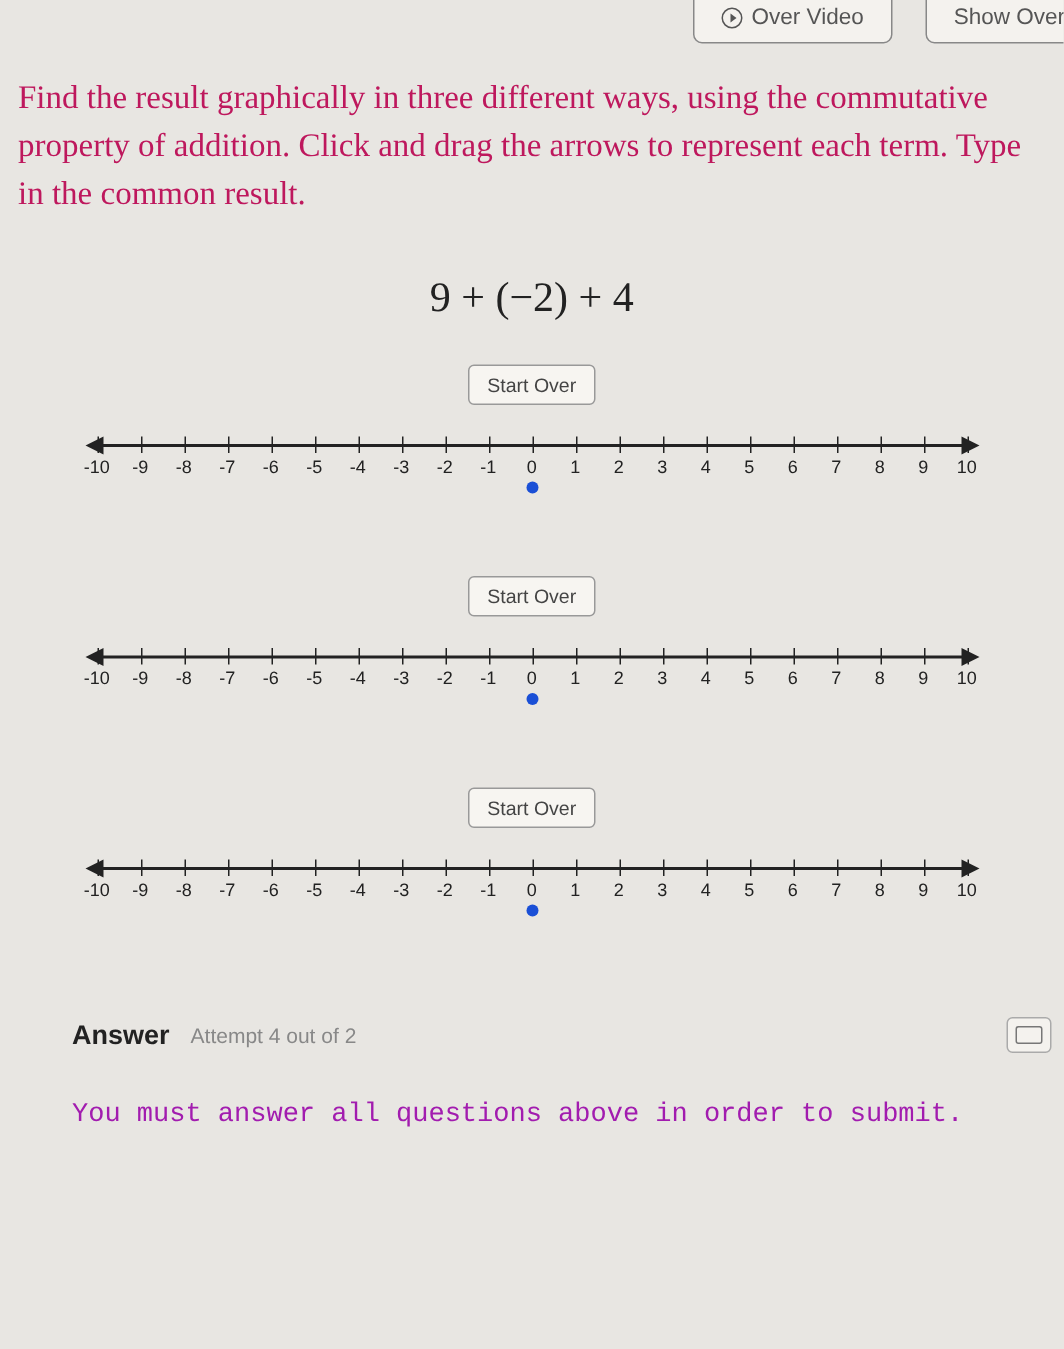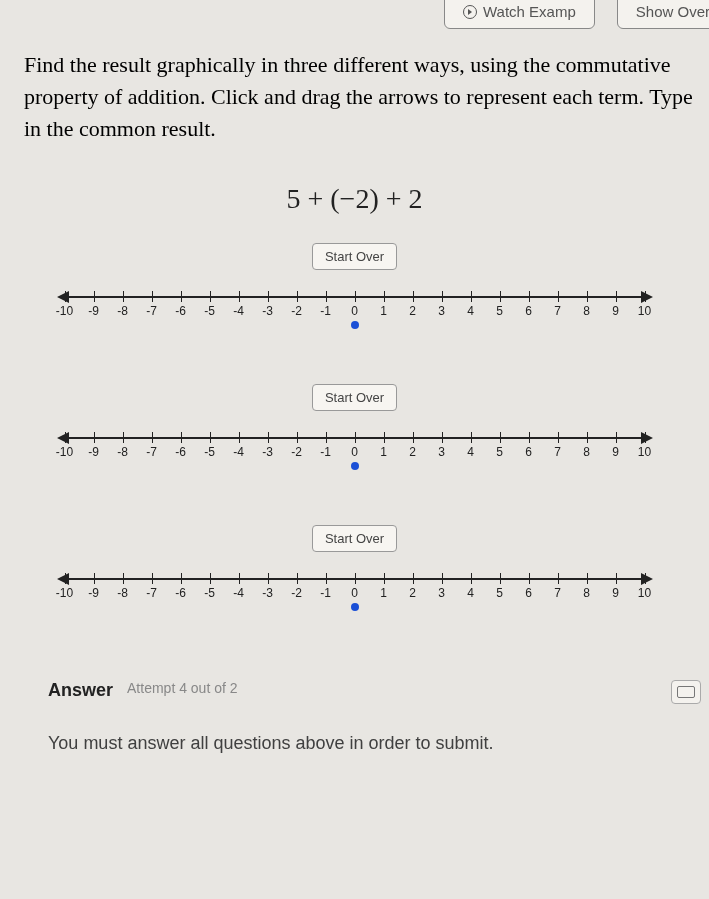--- a/index.html
+++ b/index.html
@@ -38,22 +38,22 @@
     display: inline-flex; align-items: center; justify-content: center;
   }
   .play-icon::after {
     content: ""; display: block; width: 0; height: 0;
     border-left: 4px solid #555; border-top: 3px solid transparent; border-bottom: 3px solid transparent;
     margin-left: 1px;
   }
   .instructions {
     font-size: 22px;
     line-height: 1.45;
-    padding: 6px 10px 10px 24px;
-    color: #000000;
+    padding: 6px 10px 10px 12px;
+    color: #be185d;
   }
   .expression {
     text-align: center;
     font-size: 28px;
     margin: 28px 0 28px 0;
     font-family: 'Times New Roman', serif;
     color: #222;
   }
   .numline-block {
     margin: 0 auto 44px auto;
@@ -81,56 +81,56 @@
   .tick { position: absolute; top: 7px; width: 1.5px; height: 11px; background: #222; }
   .tick-label {
     position: absolute; top: 20px; font-size: 12px; font-family: Arial, sans-serif;
     color: #222; transform: translateX(-50%); white-space: nowrap;
   }
   .dot {
     position: absolute; top: 37px; width: 8px; height: 8px; border-radius: 50%;
     transform: translateX(-50%);
   }
   .answer-row {
-    display: flex; align-items: flex-start; gap: 14px;
+    display: flex; align-items: center; gap: 14px;
     padding: 14px 24px 10px 48px; margin-top: 10px;
   }
   .answer-label { font-weight: bold; font-size: 18px; color: #222; font-family: Arial, sans-serif; }
   .attempt { font-size: 14px; color: #888; font-family: Arial, sans-serif; }
   .keypad {
     position: absolute; right: 8px; width: 30px; height: 24px;
     border: 1px solid #aaa; border-radius: 4px; background: #f4f2ee;
     display: flex; align-items: center; justify-content: center;
   }
   .keypad::after {
     content: ""; width: 16px; height: 10px; border: 1px solid #777; border-radius: 2px;
   }
   .submit-msg {
     padding: 22px 24px 10px 48px;
     font-size: 18px;
-    color: #404040;
-    font-family: Liberation Sans, sans-serif;
+    color: #a21caf;
+    font-family: Liberation Mono, monospace;
   }
 </style>
 </head>
 <body>
 
 <div class="top-buttons">
   <div class="top-btn">
     <span class="play-icon"></span>
-    <span>Watch Examp</span>
+    <span>Over Video</span>
   </div>
   <div class="top-btn example">
     <span>Show Over</span>
   </div>
 </div>
 
 <p class="instructions">Find the result graphically in three different ways, using the commutative property of addition. Click and drag the arrows to represent each term. Type in the common result.</p>
 
-<div class="expression">5 + (−2) + 2</div>
+<div class="expression">9 + (−2) + 4</div>
 
 <div id="numlines">
     <div class="numline-block">
       <div class="start-over-wrap"><button class="start-over">Start Over</button></div>
       <div class="numline">
         <div class="axis"></div>
         <div class="arrow-left"></div>
         <div class="arrow-right"></div>
         <div class="tick" style="left: 0%;"></div>
         <div class="tick-label" style="left: 0%;">-10</div>

